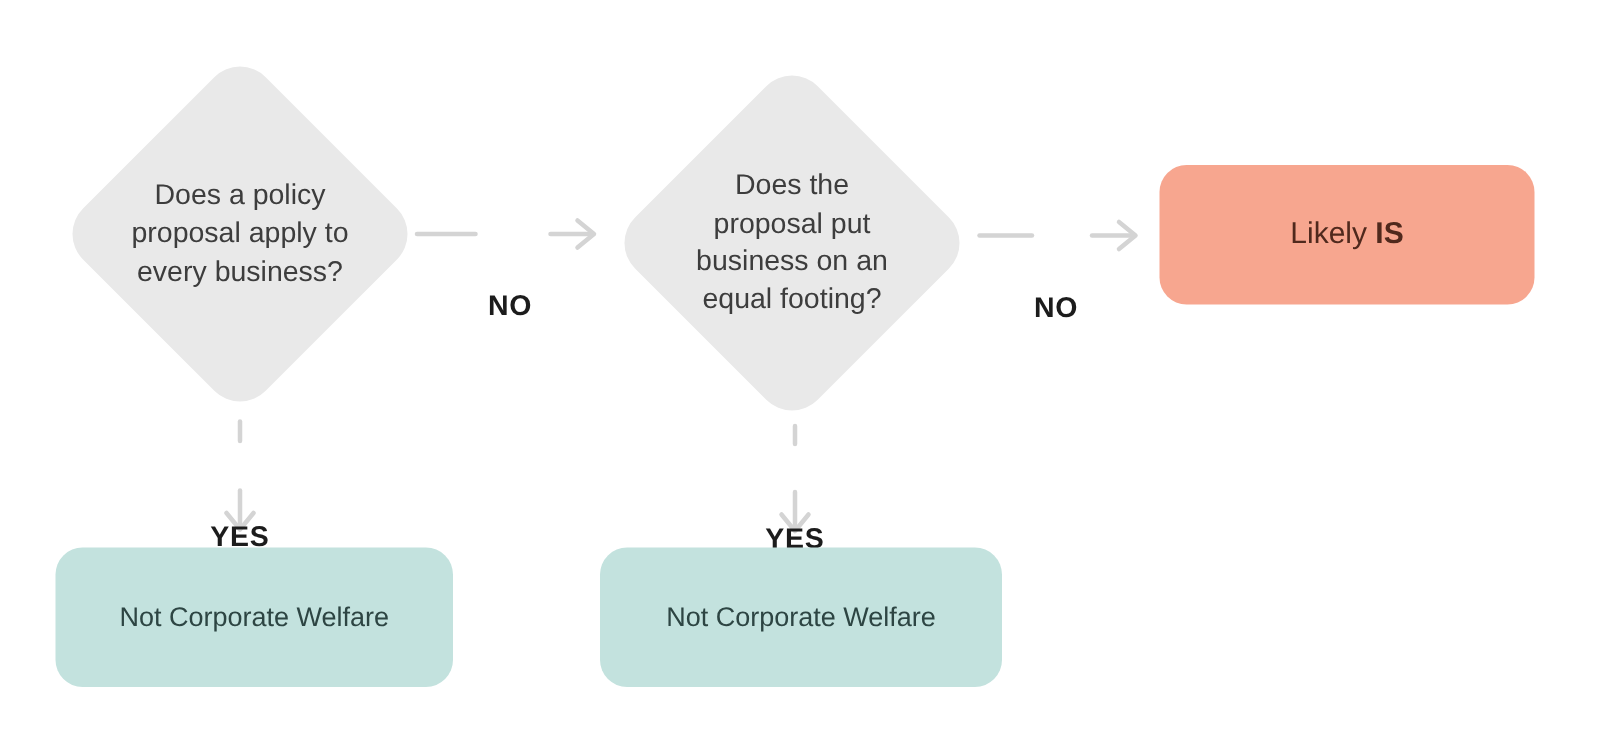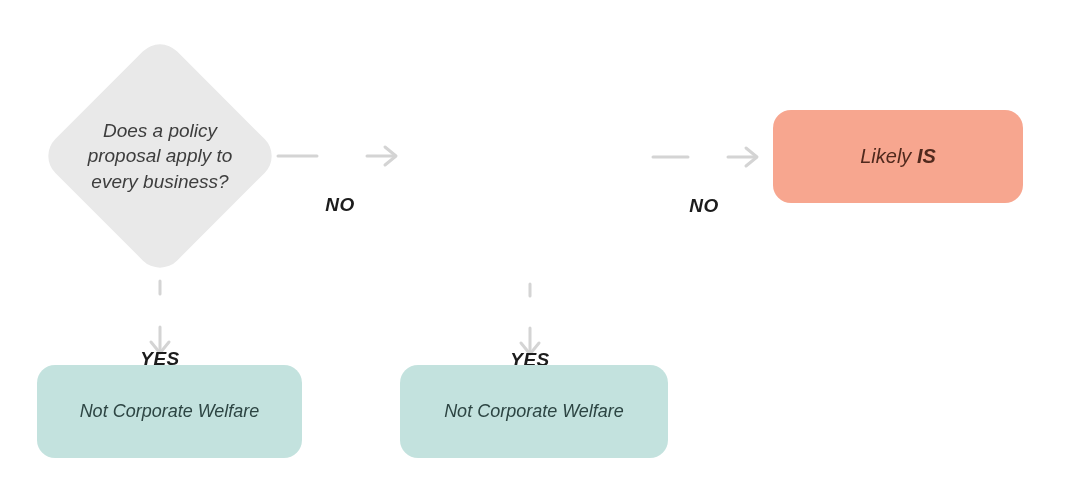--- a/index.html
+++ b/index.html
@@ -16,21 +16,20 @@
   * { margin: 0; padding: 0; box-sizing: border-box; }
   html, body { background: var(--bg); }
   body { font-family: "Liberation Sans", "DejaVu Sans", sans-serif; }
 
   .stage {
     position: relative;
     width: 1080px;
     height: 503px;
     background: var(--bg);
     overflow: hidden;
-    font-style: italic;
   }
 
   .connectors {
     position: absolute;
     left: 0; top: 0;
     width: 1080px; height: 503px;
   }
   .connectors .stroke {
     fill: none;
     stroke: var(--arrow);
@@ -128,20 +127,27 @@
     </g>
   </svg>
 
   <div class="diamond" style="left:38px; top:34px; width:244px; height:244px;">
     <div class="diamond-bg"></div>
     <div class="diamond-text">Does a policy
 proposal apply to
 every business?</div>
   </div>
 
+  <div class="diamond" style="left:406px; top:40px; width:244px; height:244px;">
+    <div class="diamond-bg"></div>
+    <div class="diamond-text">Does the
+proposal put
+business on an
+equal footing?</div>
+  </div>
 
   <div class="edge-label" style="left:340px; top:157px;">NO</div>
   <div class="edge-label" style="left:704px; top:158px;">NO</div>
   <div class="edge-label" style="left:160px; top:311px;">YES</div>
   <div class="edge-label" style="left:530px; top:312px;">YES</div>
 
   <div class="pill orange" style="left:773px; top:110px; width:250px; height:93px;">
     <div>
       <span>Likely </span><span class="bold">IS</span><br>
     </div>

